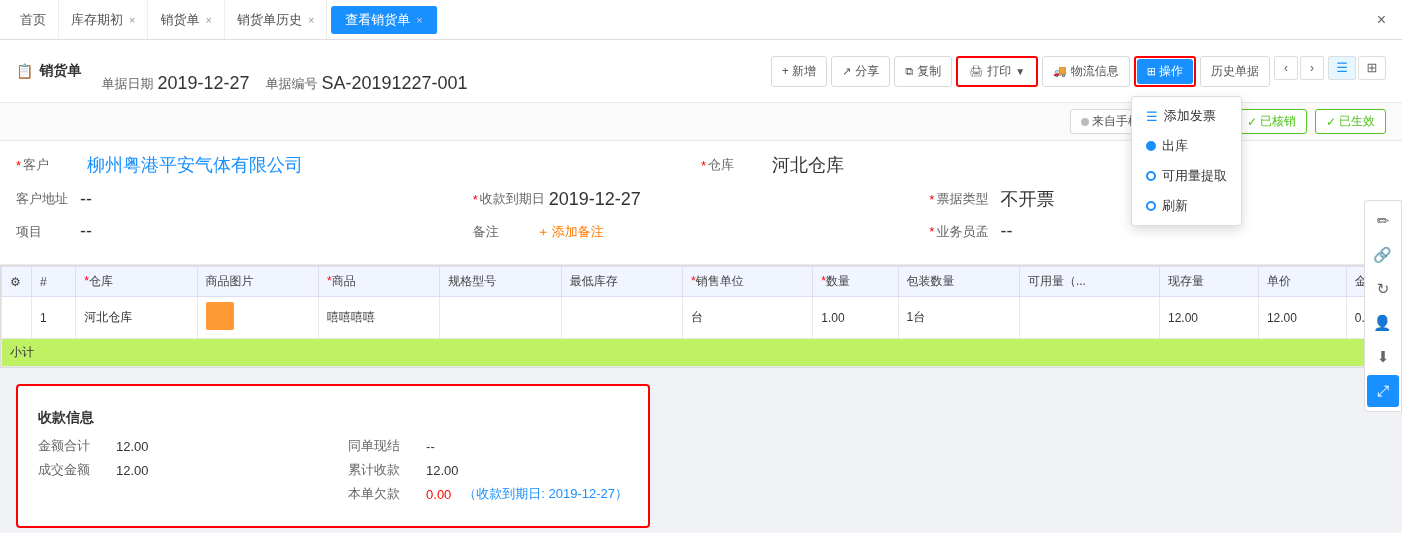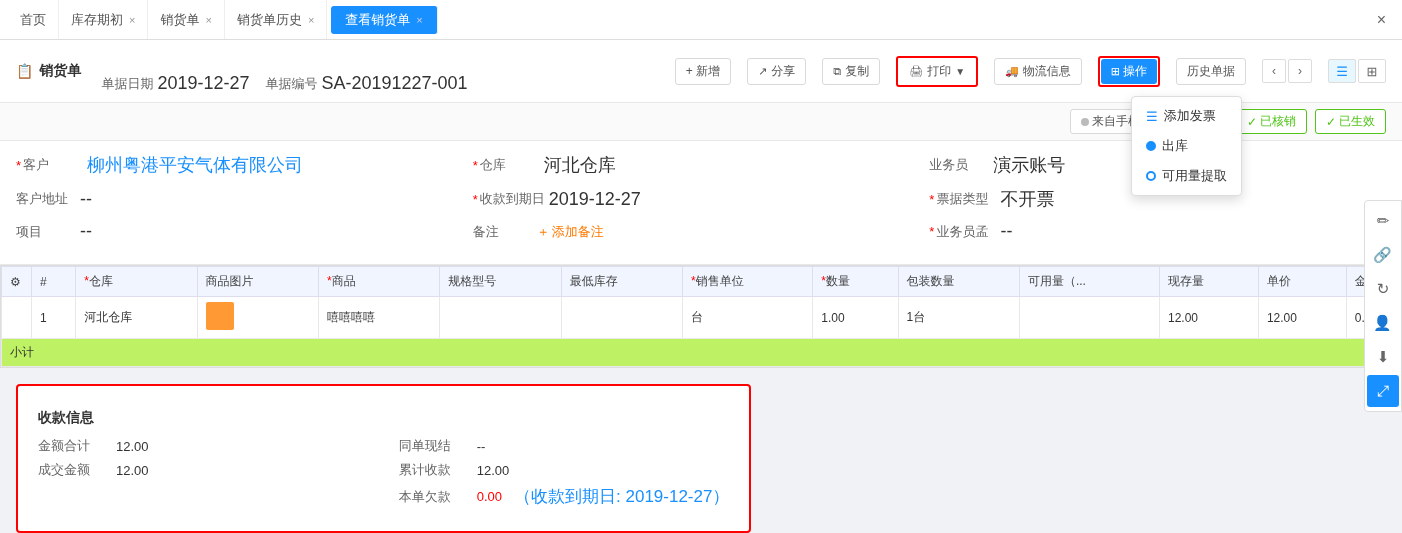--- a/index.html
+++ b/index.html
@@ -27,21 +27,21 @@
       border-bottom: 1px solid #e8e8e8; background: #fff;
     }
     .doc-title-icon { color: #1890ff; margin-right: 6px; font-size: 14px; }
     .doc-title { font-weight: bold; font-size: 14px; margin-right: 20px; }
     .doc-meta { display: flex; align-items: center; gap: 16px; font-size: 13px; color: #555; flex: 1; }
     .doc-meta-item { display: flex; align-items: center; gap: 4px; margin-top: 25px; }
     .doc-meta-label { color: #666; }
 
     
     .toolbar {
-      display: flex; align-items: center; gap: 16px; margin-left: auto; padding-left: 29px;
+      display: flex; gap: 4px; margin-left: auto; padding-left: 29px;
     }
     .toolbar-btn {
       display: flex; align-items: center; gap: 4px; padding: 4px 10px;
       border: 1px solid #d9d9d9; border-radius: 3px; background: #fff;
       cursor: pointer; font-size: 12px; color: #555; white-space: nowrap;
     }
     .toolbar-btn.ops { background: #1890ff; color: #fff; border-color: #1890ff; border: 2px solid #f00; }
 
     
     .action-row {
@@ -252,24 +252,20 @@
   <div class="form-row">
     <div class="form-col">
       <span class="field-required">*</span>
       <span class="field-label">客户</span>
       <span class="field-value field-link">柳州粤港平安气体有限公司</span>
     </div>
     <div class="form-col">
       <span class="field-required">*</span>
       <span class="field-label">仓库</span>
       <span class="field-value">河北仓库</span>
-    </div>
-    <div class="form-col">
-      <span class="field-label">业务员</span>
-      <span class="field-value">演示账号</span>
     </div>
   </div>
   <div class="form-row">
     <div class="form-col">
       <span class="field-label">客户地址</span>
       <span class="field-value">--</span>
     </div>
     <div class="form-col">
       <span class="field-required">*</span>
       <span class="field-label">收款到期日</span>
@@ -366,21 +362,21 @@
         <span class="payment-value">12.00</span>
       </div>
       <div class="payment-row">
         <span class="payment-label">累计收款</span>
         <span class="payment-value">12.00</span>
       </div>
       <div></div>
       <div class="payment-row">
         <span class="payment-label">本单欠款</span>
         <span class="payment-value red">0.00</span>
-        <span class="payment-value blue" style="font-size:17px;margin-left:4px;">（收款到期日: 2019-12-27）</span>
+        <span class="payment-value blue" style="font-size:13px;margin-left:4px;">（收款到期日: 2019-12-27）</span>
       </div>
     </div>
   </div>
 </div>
 
 <div class="dropdown-menu">
   <div class="dropdown-item">
     <span class="item-icon blue">☰</span>
     <span>添加发票</span>
   </div>
@@ -388,20 +384,26 @@
     <span class="item-icon">
       <span class="dot" style="width:10px;height:10px;border-radius:50%;border:2px solid #1890ff;background:#1890ff;display:inline-block;"></span>
     </span>
     <span>出库</span>
   </div>
   <div class="dropdown-item">
     <span class="item-icon">
       <span style="width:10px;height:10px;border-radius:50%;border:2px solid #1890ff;background:#fff;display:inline-block;"></span>
     </span>
     <span>可用量提取</span>
+  </div>
+  <div class="dropdown-item">
+    <span class="item-icon">
+      <span style="width:10px;height:10px;border-radius:50%;border:2px solid #1890ff;background:#fff;display:inline-block;"></span>
+    </span>
+    <span>刷新</span>
   </div>
 </div>
 
 <div class="right-sidebar">
   <div class="sidebar-icon">✏</div>
   <div class="sidebar-icon">🔗</div>
   <div class="sidebar-icon">↻</div>
   <div class="sidebar-icon">👤</div>
   <div class="sidebar-icon">⬇</div>
   <div class="sidebar-icon active">⤢</div>

